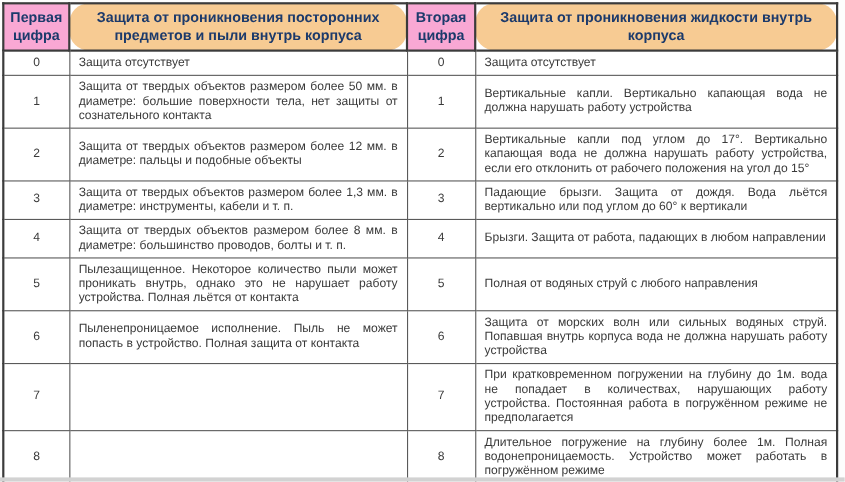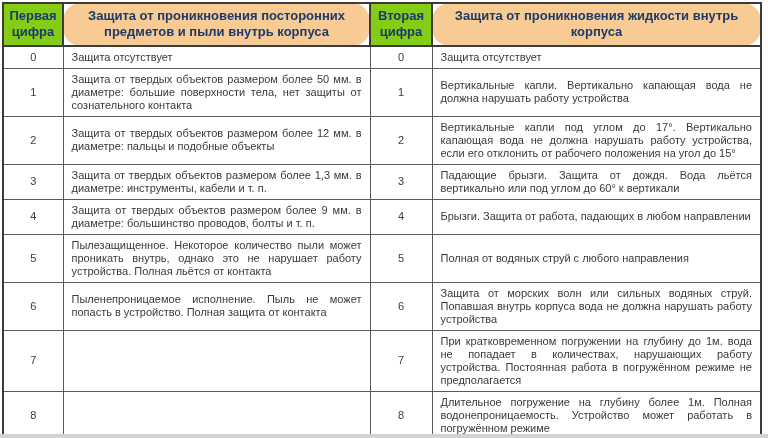--- a/index.html
+++ b/index.html
@@ -33,21 +33,21 @@
   th {
     border: 2px solid #3b3b3b;
     font-size: 13px;
     font-weight: bold;
     color: #1c3a6b;
     text-align: center;
     vertical-align: middle;
     padding: 4px 3px;
     line-height: 1.25;
   }
-  th.blue   { background: #84cc16; }
+  th.blue   { background: #f9a8d4; }
   th.orange { background: #f7cb93; border-radius: 18px; }
   td {
     border: 1px solid #5a5a5a;
     font-size: 11px;
     color: #3a3a3a;
     vertical-align: middle;
     line-height: 13px;
     background: #ffffff;
   }
   td.digit-cell {
@@ -106,21 +106,21 @@
           <td class="desc-cell">Вертикальные капли под углом до 17°. Вертикально капающая вода не должна нарушать работу устройства, если его отклонить от рабочего положения на угол до 15°</td>
         </tr>
         <tr>
           <td class="digit-cell">3</td>
           <td class="desc-cell">Защита от твердых объектов размером более 1,3 мм. в диаметре: инструменты, кабели и т. п.</td>
           <td class="digit-cell">3</td>
           <td class="desc-cell">Падающие брызги. Защита от дождя. Вода льётся вертикально или под углом до 60° к вертикали</td>
         </tr>
         <tr>
           <td class="digit-cell">4</td>
-          <td class="desc-cell">Защита от твердых объектов размером более 9 мм. в диаметре: большинство проводов, болты и т. п.</td>
+          <td class="desc-cell">Защита от твердых объектов размером более 8 мм. в диаметре: большинство проводов, болты и т. п.</td>
           <td class="digit-cell">4</td>
           <td class="desc-cell">Брызги. Защита от работа, падающих в любом направлении</td>
         </tr>
         <tr>
           <td class="digit-cell">5</td>
           <td class="desc-cell">Пылезащищенное. Некоторое количество пыли может проникать внутрь, однако это не нарушает работу устройства. Полная льётся от контакта</td>
           <td class="digit-cell">5</td>
           <td class="desc-cell">Полная от водяных струй с любого направления</td>
         </tr>
         <tr>

